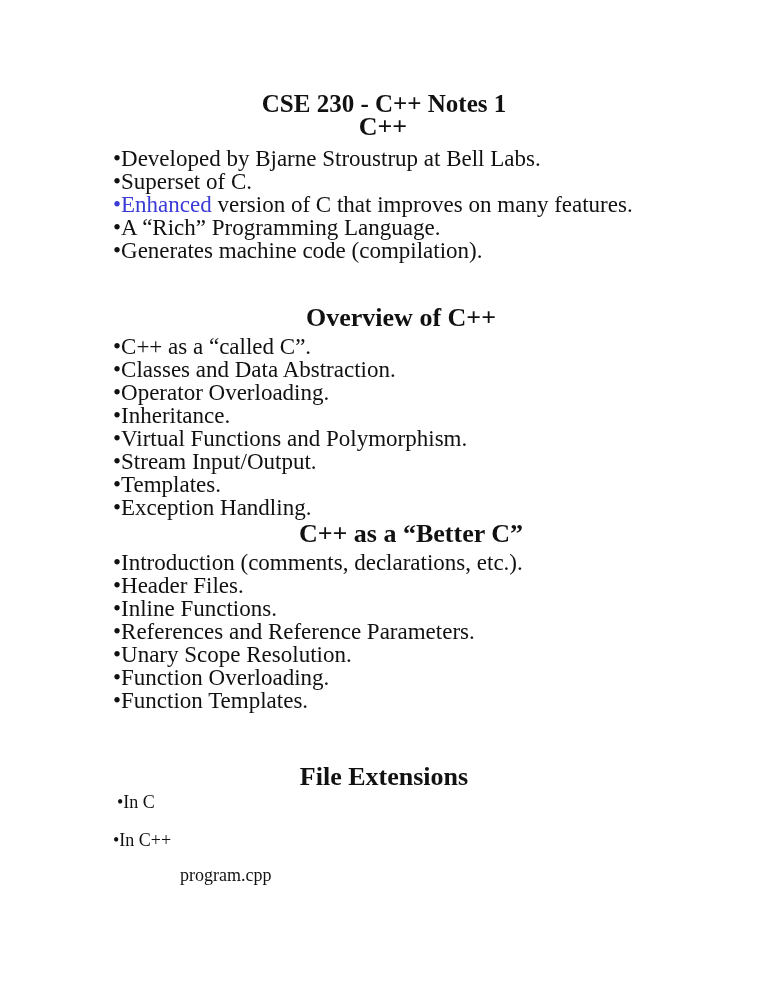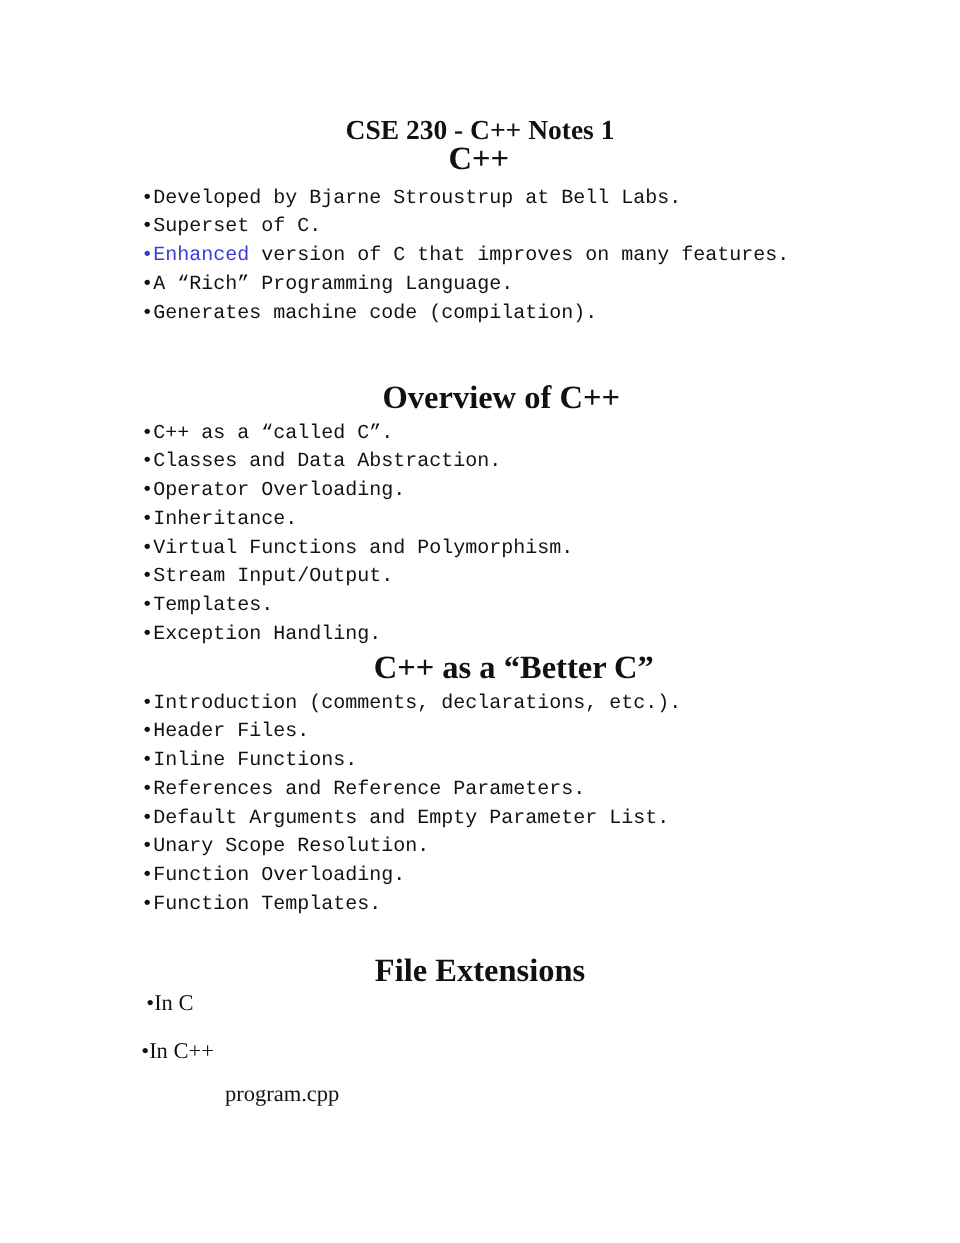--- a/index.html
+++ b/index.html
@@ -19,21 +19,21 @@
       position: absolute;
       left: 0; top: 0;
       width: 768px; height: 994px;
     }
     .doc-title {
       position: absolute;
       top: 93px;
       left: 0; width: 768px;
       text-align: center;
       font-weight: bold;
-      font-size: 22px;
+      font-size: 25px;
       line-height: 22px;
       margin: 0;
     }
     .section-heading {
       position: absolute;
       left: 0; width: 768px;
       text-align: center;
       font-weight: bold;
       font-size: 26px;
       line-height: 28px;
@@ -43,24 +43,23 @@
     .h-overview { top: 304px; left: 17px; }
     .h-better { top: 520px; left: 27px; }
     .h-files { top: 763px; left: 0px; }
 
     .bullets {
       position: absolute;
       left: 113px;
       margin: 0;
       padding: 0;
       list-style: none;
-      font-size: 16px;
+      font-size: 23px;
       line-height: 23px;
       width: 500px;
-      font-family: Liberation Mono, monospace;
     }
     .bullets li { margin: 0; padding: 0; white-space: nowrap; }
     .bullets li.wrap { white-space: normal; }
     .b-intro { top: 147px; }
     .b-overview { top: 335px; }
     .b-better { top: 551px; }
 
     .accent { color: #3b3bd8; }
 
     .ext {
@@ -104,21 +103,20 @@
     <li>•Templates.</li>
     <li>•Exception Handling.</li>
   </ul>
 
   <h2 class="section-heading h-better">C++ as a “Better C”</h2>
   <ul class="bullets b-better">
     <li>•Introduction (comments, declarations, etc.).</li>
     <li>•Header Files.</li>
     <li>•Inline Functions.</li>
     <li>•References and Reference Parameters.</li>
-    <li>•Default Arguments and Empty Parameter List.</li>
     <li>•Unary Scope Resolution.</li>
     <li>•Function Overloading.</li>
     <li>•Function Templates.</li>
   </ul>
 
   <h2 class="section-heading h-files">File Extensions</h2>
   <ul class="ext">
     <li class="lang">•In C</li>
     <li class="lang second">•In C++</li>
     <li class="file" style="padding-top:10px;">program.cpp</li>

